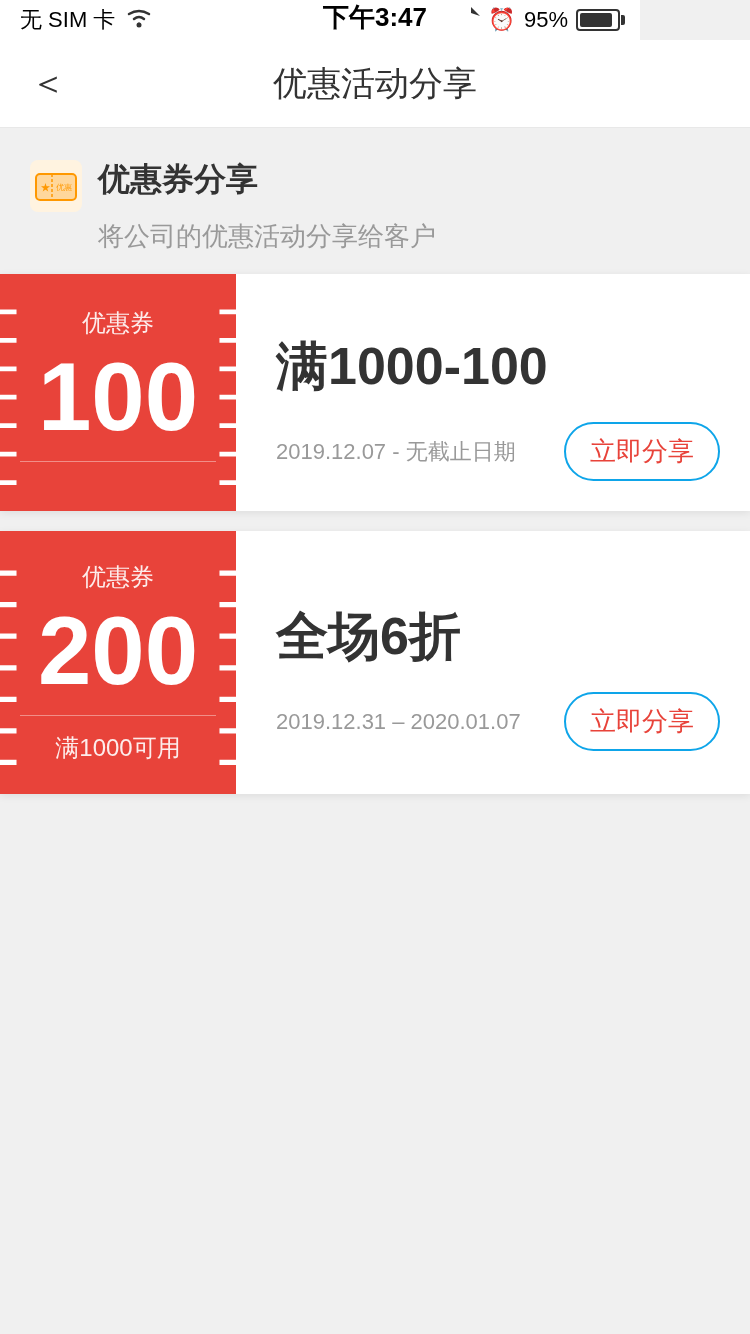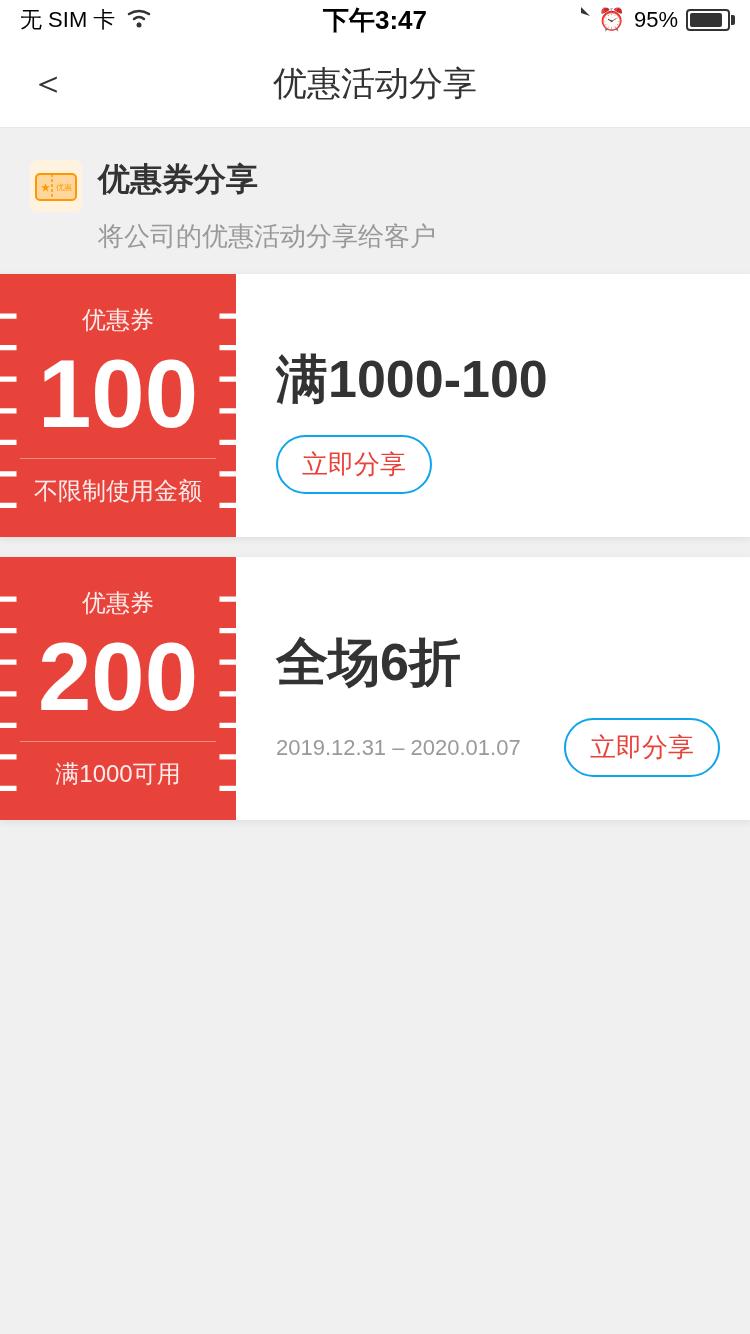--- a/index.html
+++ b/index.html
@@ -7,25 +7,24 @@
     body {
       width: 750px;
       min-height: 1334px;
       background: #f0f0f0;
       font-family: -apple-system, 'PingFang SC', 'Helvetica Neue', sans-serif;
       overflow-x: hidden;
     }
 
     
     .status-bar {
-      width: 750px;
+      width: 640px;
       height: 40px;
       background: #fff;
       display: flex;
-      align-items: center;
       justify-content: space-between;
       padding: 0 20px;
       font-size: 24px;
       font-weight: 500;
     }
     .status-left {
       display: flex;
       align-items: center;
       gap: 10px;
       font-size: 22px;
@@ -287,25 +286,25 @@
   </div>
 </div>
 
 <div class="coupons-container">
 
   <div class="coupon-card">
     <div class="coupon-left">
       <div class="coupon-type">优惠券</div>
       <div class="coupon-amount">100</div>
       <div class="coupon-divider"></div>
-      <div class="coupon-condition">不限制使用金额</div>
     </div>
     <div class="coupon-right">
       <div class="coupon-name">满1000-100</div>
       <div class="coupon-bottom">
+        <span class="coupon-date">2019.12.07 - 无截止日期</span>
         <button class="share-btn">立即分享</button>
       </div>
     </div>
   </div>
 
   <div class="coupon-card">
     <div class="coupon-left">
       <div class="coupon-type">优惠券</div>
       <div class="coupon-amount">200</div>
       <div class="coupon-divider"></div>

